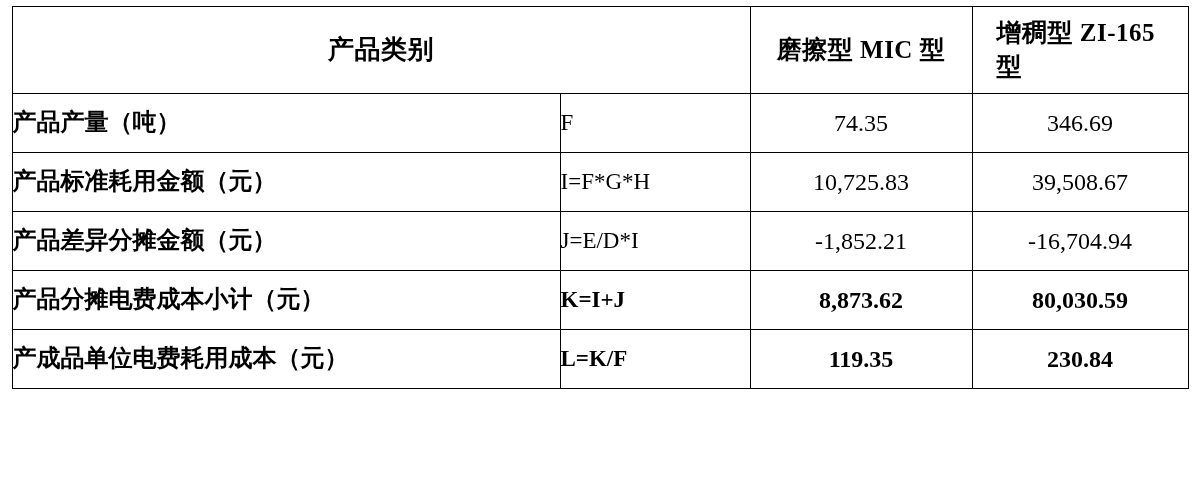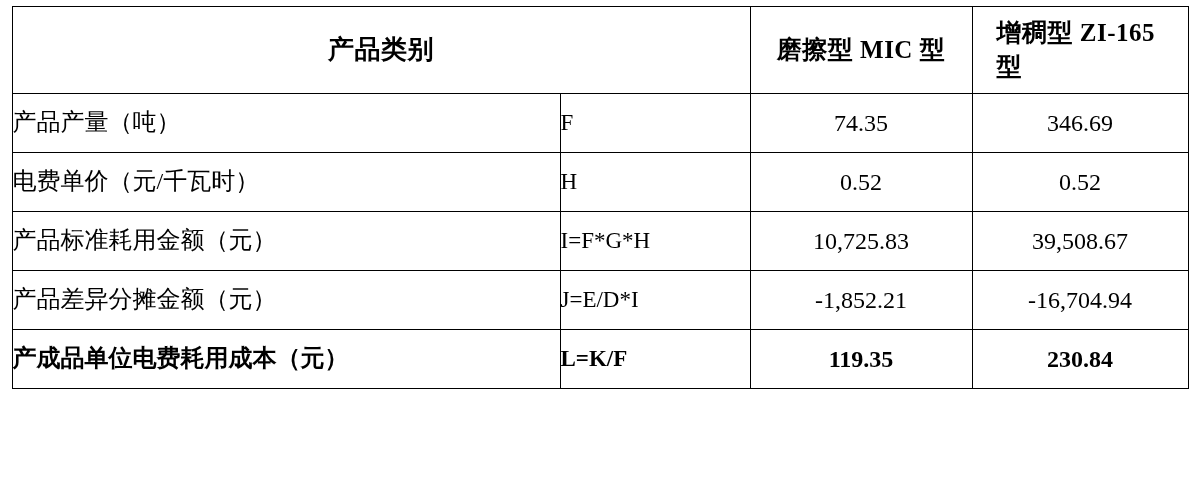--- a/index.html
+++ b/index.html
@@ -57,20 +57,21 @@
     padding-left: 24px;
     padding-right: 10px;
   }
   .row-label {
     text-align: left;
     font-size: 24px;
     padding: 8px 10px 8px 14px;
     line-height: 1.3;
     height: 58px;
     white-space: nowrap;
+    font-weight: bold;
   }
   .row-code {
     text-align: left;
     font-size: 23px;
     padding: 8px 10px 8px 16px;
     font-family: "Liberation Serif", "DejaVu Serif", serif;
     height: 58px;
   }
   .row-val {
     text-align: center;
@@ -104,38 +105,38 @@
       </tr>
     </thead>
     <tbody>
       <tr>
         <td class="row-label">产品产量（吨）</td>
         <td class="row-code">F</td>
         <td class="row-val">74.35</td>
         <td class="row-val">346.69</td>
       </tr>
       <tr>
-        <td class="row-label">电费单价（元/千瓦时）</td>
-        <td class="row-code">H</td>
-        <td class="row-val">0.52</td>
-        <td class="row-val">0.52</td>
-      </tr>
-      <tr>
         <td class="row-label">产品标准耗用金额（元）</td>
         <td class="row-code">I=F*G*H</td>
         <td class="row-val">10,725.83</td>
         <td class="row-val">39,508.67</td>
       </tr>
       <tr>
         <td class="row-label">产品差异分摊金额（元）</td>
         <td class="row-code">J=E/D*I</td>
         <td class="row-val">-1,852.21</td>
         <td class="row-val">-16,704.94</td>
       </tr>
       <tr class="bold-row">
+        <td class="row-label">产品分摊电费成本小计（元）</td>
+        <td class="row-code">K=I+J</td>
+        <td class="row-val">8,873.62</td>
+        <td class="row-val">80,030.59</td>
+      </tr>
+      <tr class="bold-row">
         <td class="row-label">产成品单位电费耗用成本（元）</td>
         <td class="row-code">L=K/F</td>
         <td class="row-val">119.35</td>
         <td class="row-val">230.84</td>
       </tr>
     </tbody>
   </table>
 </div>
 
 </body></html>

